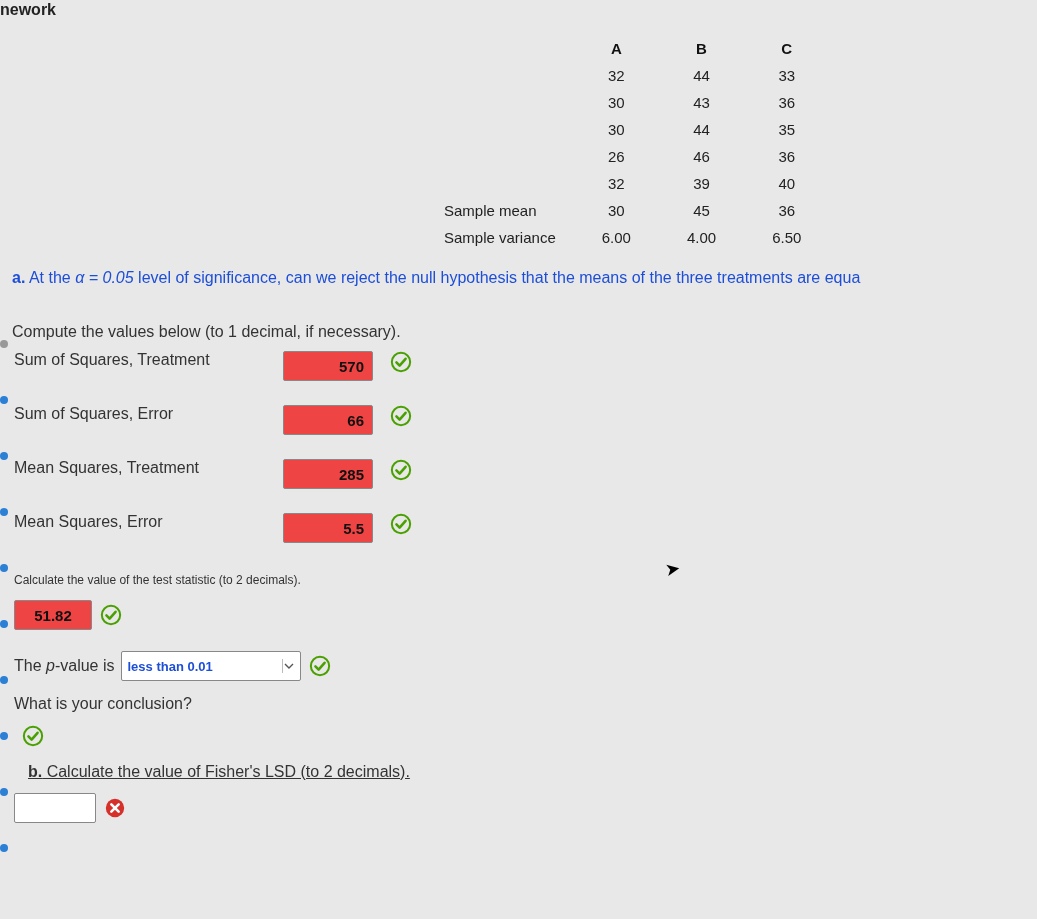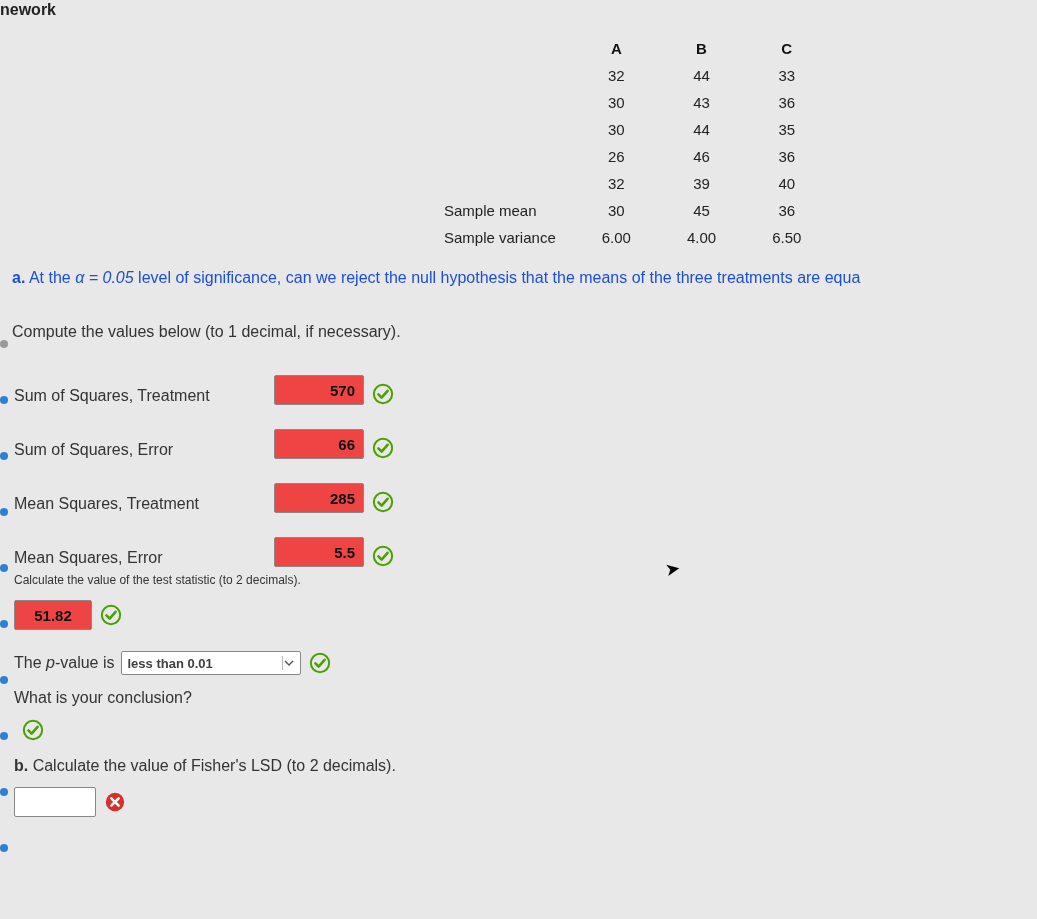--- a/index.html
+++ b/index.html
@@ -65,22 +65,23 @@
     }
     .question .part { font-weight: bold; }
     .alpha { font-style: italic; }
     .instruction {
       margin: 36px 0 10px 12px;
       font-size: 16px;
     }
     .form-area { margin-left: 14px; }
     .form-row {
       display: flex;
-      align-items: flex-end;
+      align-items: flex-start;
       height: 54px;
+      gap: 9px;
     }
     .form-label {
       width: 260px;
       font-size: 16px;
     }
     .input-box {
       border: 1px solid #888;
       background: #ef4444;
       height: 30px;
       width: 90px;
@@ -121,24 +122,24 @@
       margin: 14px 0 0 14px;
       display: flex;
       align-items: center;
       font-size: 16px;
     }
     .pvalue-row .pv-label { margin-right: 6px; }
     .pvalue-row .ital { font-style: italic; }
     .select-box {
       border: 1px solid #888;
       background: #fff;
-      height: 24px;
+      height: 30px;
       font-size: 13px;
       font-weight: bold;
-      color: #404040;
+      color: #1d4ed8;
       padding: 2px 22px 2px 6px;
       border-radius: 2px;
       position: relative;
       display: inline-flex;
       align-items: center;
       min-width: 180px;
     }
     .select-box.wide { min-width: 360px; }
     .select-caret {
       position: absolute;
@@ -155,22 +156,23 @@
     .conclusion-q {
       margin: 14px 0 0 14px;
       font-size: 16px;
     }
     .conclusion-row {
       margin: 12px 0 0 14px;
       display: flex;
       align-items: center;
     }
     .part-b {
-      margin: 16px 0 0 14px;
-      font-size: 16px;
+      margin: 16px 0 0 28px;
+      font-size: 16px;
+      text-decoration: underline;
     }
     .part-b .part { font-weight: bold; }
     .lsd-row {
       margin: 12px 0 0 14px;
       display: flex;
       align-items: center;
     }
     .cursor-arrow {
       position: absolute;
       left: 665px;

